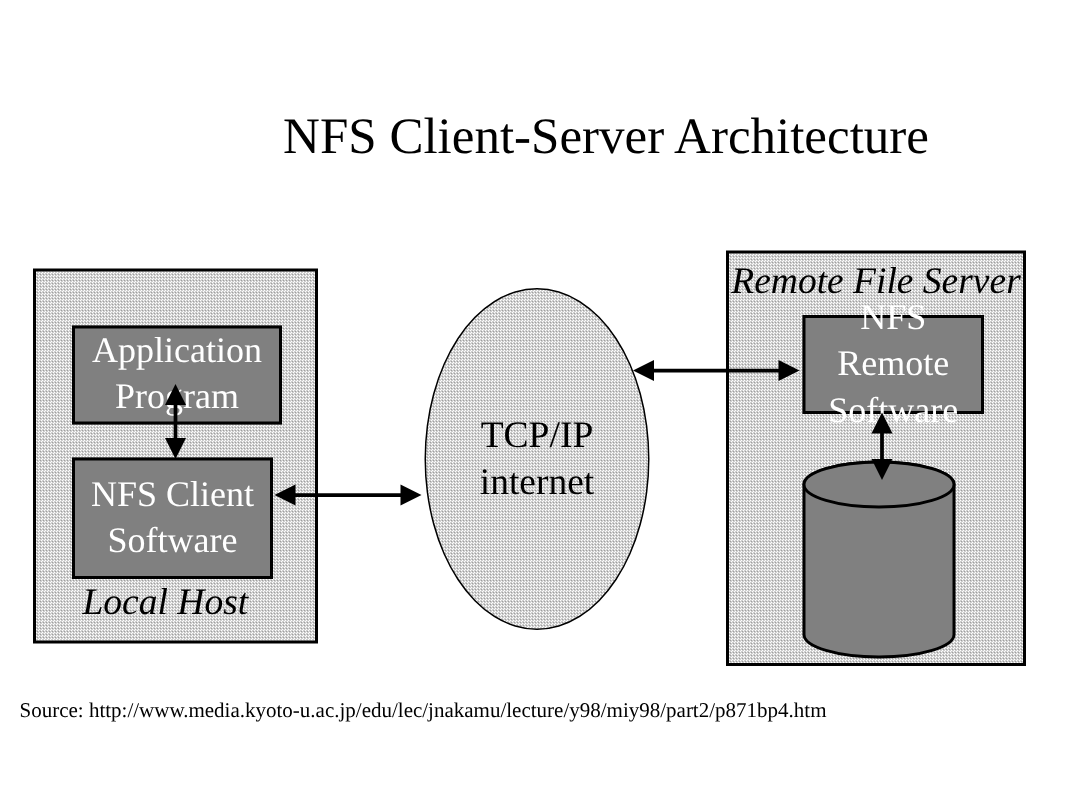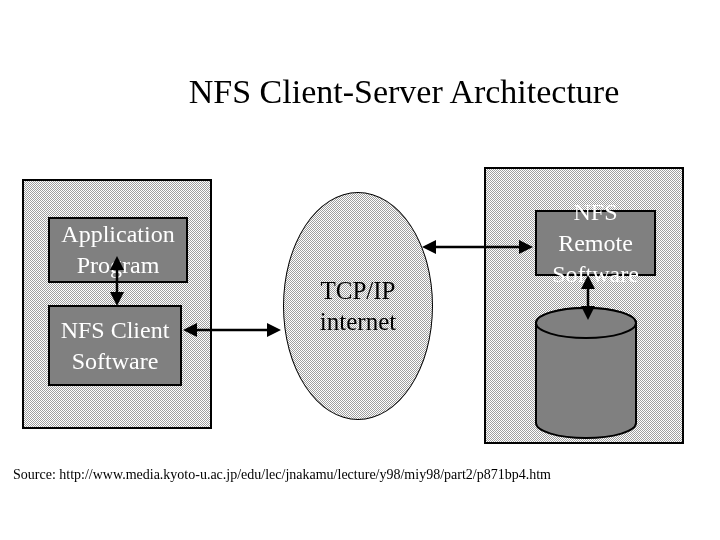--- a/index.html
+++ b/index.html
@@ -125,28 +125,30 @@
 
   <div class="panel halftone left-panel">
     <div class="gray-box app-box">
       <span>Application
 Program</span>
     </div>
     <div class="gray-box client-box">
       <span>NFS Client
 Software</span>
     </div>
+    <div class="italic-label local-host-label">Local Host</div>
   </div>
 
   <div class="halftone net-ellipse">
     <div class="net-label">TCP/IP
 internet</div>
   </div>
 
   <div class="panel halftone right-panel">
+    <div class="italic-label remote-server-label">Remote File Server</div>
     <div class="gray-box server-box">
       <span>NFS Remote
 Software</span>
     </div>
     <div class="cylinder-wrap">
       <svg width="104" height="134" viewBox="0 0 104 134">
         <path d="M2 17 L2 117 A50 15 0 0 0 102 117 L102 17 A50 15 0 0 0 2 17 Z" fill="#808080" stroke="#000000" stroke-width="2"></path>
         <ellipse cx="52" cy="17" rx="50" ry="15" fill="#808080" stroke="#000000" stroke-width="2"></ellipse>
       </svg>
     </div>

